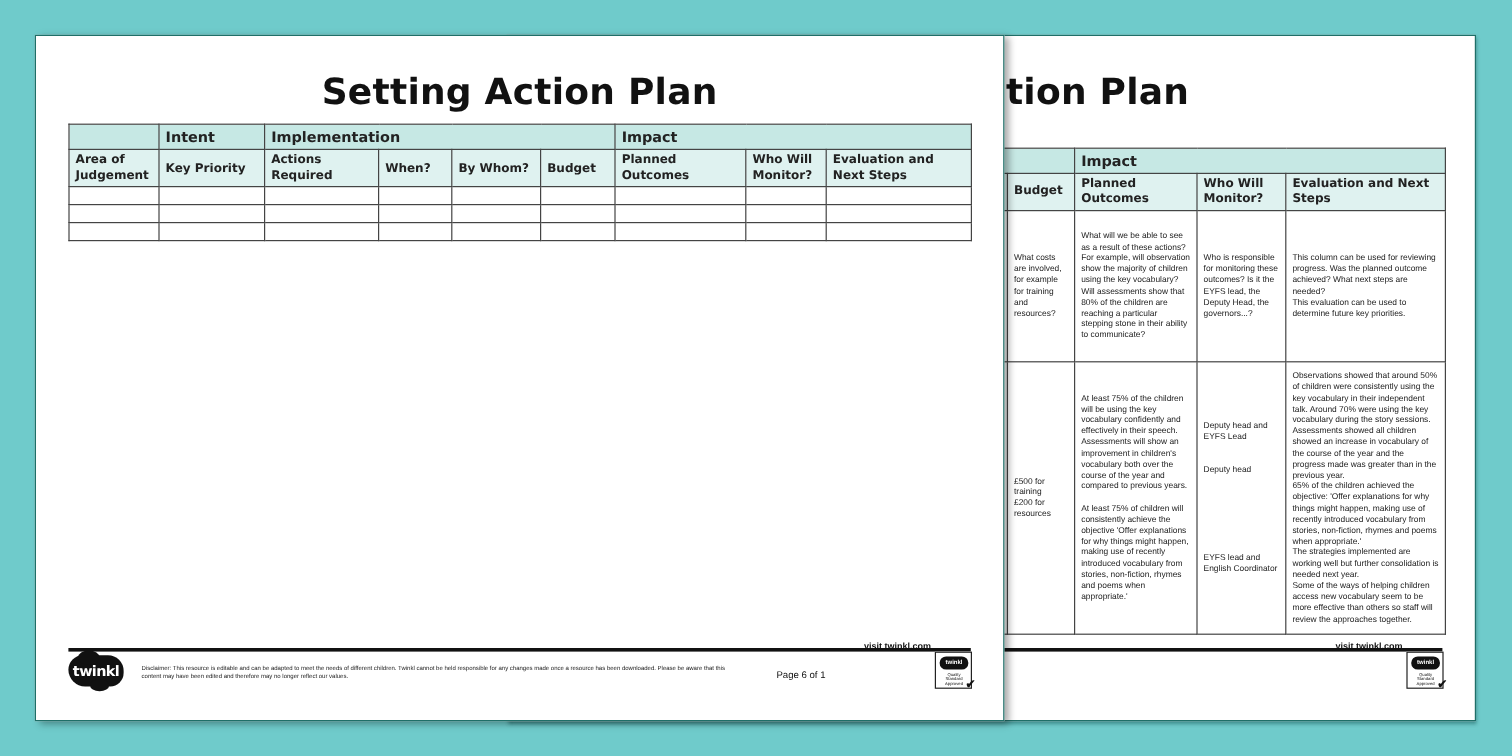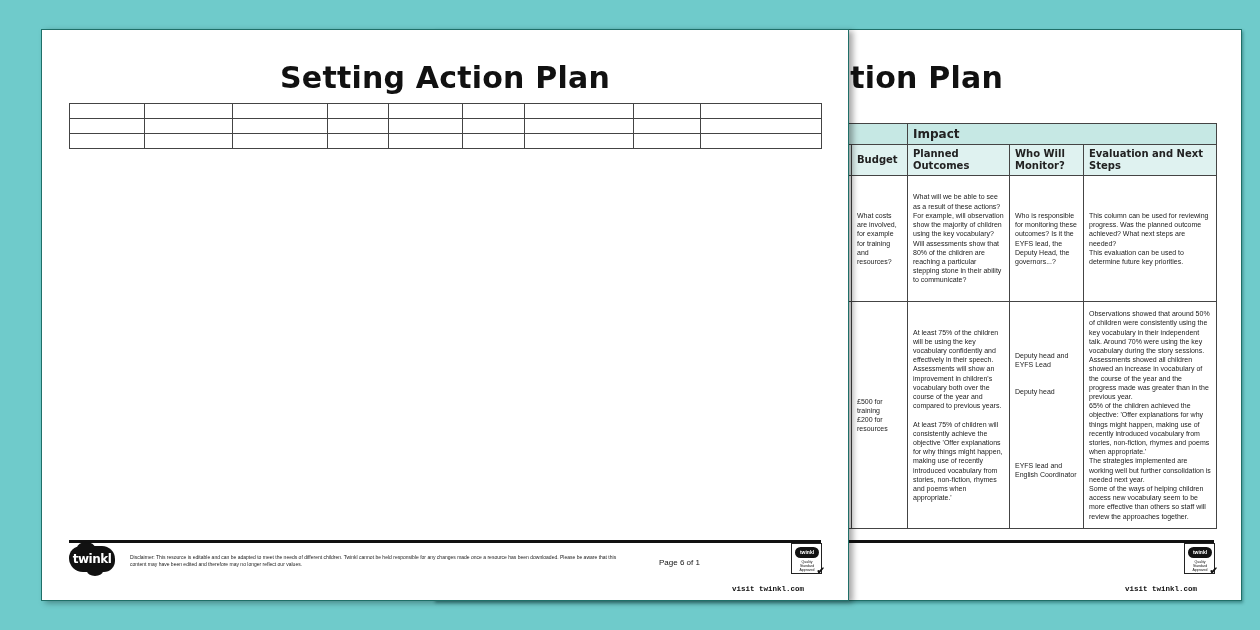--- a/index.html
+++ b/index.html
@@ -1,19 +1,19 @@
 <!DOCTYPE html>
 <html><head>
 <meta charset="utf-8">
 <style>
   * { box-sizing: border-box; margin: 0; padding: 0; }
   html, body { width: 1260px; height: 630px; overflow: hidden; }
   body { background: #6fcbcb; font-family: "Liberation Sans", sans-serif; position: relative; color: #111; }
 
-  .page { position: absolute; background: #fff; border: 1px solid #1f6f68; box-shadow: 1px 2px 3px rgba(0,60,60,0.45); overflow: hidden; margin-left: 12px; }
+  .page { position: absolute; background: #fff; border: 1px solid #1f6f68; box-shadow: 1px 2px 3px rgba(0,60,60,0.45); overflow: hidden; }
   .page-back { left: 422px; top: 29px; width: 808px; height: 572px; }
   .page-front { left: 29px; top: 29px; width: 808px; height: 572px; z-index: 2; box-shadow: 4px 2px 6px rgba(0,0,0,0.35); }
 
   .title { position: absolute; top: 30px; left: 0; width: 100%; text-align: center; font-weight: bold; font-size: 30px; letter-spacing: 0.2px; color: #111; font-family: "DejaVu Sans", sans-serif; }
 
   table.plan { position: absolute; border-collapse: collapse; table-layout: fixed; font-family: "DejaVu Sans", sans-serif; }
   table.plan th, table.plan td { border: 1px solid #444; text-align: left; vertical-align: middle; }
   table.plan th { font-weight: bold; color: #222; }
   .grp th { background: #c6e8e4; }
   .sub th { background: #dff2f0; }
@@ -35,21 +35,21 @@
   .footer-line { position: absolute; left: 27px; right: 27px; top: 510px; height: 3px; background: #111; }
   .back-footer-line { position: absolute; left: 0; right: 27px; top: 510px; height: 3px; background: #111; }
 
   .logo { position: absolute; left: 27px; top: 516px; width: 46px; height: 26px; background: #111; border-radius: 13px 14px 12px 15px; color: #fff; font-weight: bold; font-size: 12px; text-align: center; line-height: 26px; font-family: "DejaVu Sans", sans-serif; letter-spacing: -0.5px; }
   .logo::before { content: ""; position: absolute; left: 8px; top: -4px; width: 18px; height: 12px; background: #111; border-radius: 50%; }
   .logo::after { content: ""; position: absolute; left: 18px; bottom: -4px; width: 16px; height: 10px; background: #111; border-radius: 50%; }
   .logo span { position: relative; z-index: 1; }
 
   .disclaimer { position: absolute; left: 88px; top: 524px; width: 500px; font-size: 5px; line-height: 7px; color: #222; }
   .page-num { position: absolute; left: 617px; top: 528px; font-size: 8px; color: #111; }
-  .visit { position: absolute; left: 690px; top: 555px; font-size: 7.5px; font-weight: bold; color: #111; font-family: Liberation Mono, monospace; }
+  .visit { position: absolute; left: 690px; top: 504px; font-size: 7.5px; font-weight: bold; color: #111; }
   .back-visit { left: 690px; }
 
   .badge { position: absolute; left: 749px; top: 513px; width: 31px; height: 31px; border: 1px solid #222; background: #fff; }
   .badge .cloud { position: absolute; left: 3px; top: 3px; width: 24px; height: 11px; background: #111; border-radius: 6px; color: #fff; font-size: 5px; font-weight: bold; text-align: center; line-height: 11px; }
   .badge .txt { position: absolute; left: 2px; top: 16px; width: 26px; font-size: 3.5px; line-height: 4px; text-align: center; color: #111; }
   .badge .check { position: absolute; right: -4px; bottom: -3px; font-size: 10px; color: #111; font-weight: bold; }
 </style>
 </head>
 <body>
 
@@ -128,20 +128,37 @@
         <col style="width:88px">
         <col style="width:95px">
         <col style="width:61px">
         <col style="width:74px">
         <col style="width:62px">
         <col style="width:109px">
         <col style="width:67px">
         <col style="width:121px">
     </colgroup>
     <tbody>
+        <tr class="grp">
+      <th></th>
+      <th>Intent</th>
+      <th colspan="4">Implementation</th>
+      <th colspan="3">Impact</th>
+    </tr>
+    <tr class="sub">
+      <th>Area of Judgement</th>
+      <th>Key Priority</th>
+      <th>Actions Required</th>
+      <th>When?</th>
+      <th>By Whom?</th>
+      <th>Budget</th>
+      <th>Planned Outcomes</th>
+      <th>Who Will Monitor?</th>
+      <th>Evaluation and Next Steps</th>
+    </tr>
     <tr>
       <td></td>
           <td></td>
           <td></td>
           <td></td>
           <td></td>
           <td></td>
           <td></td>
           <td></td>
           <td></td>

